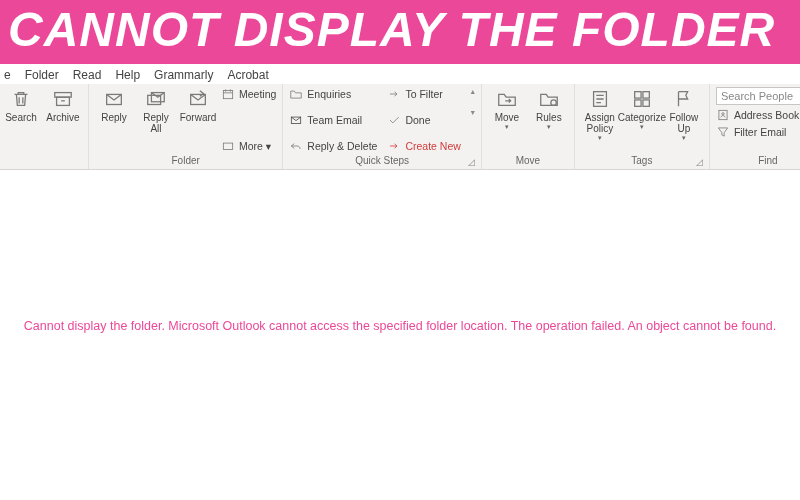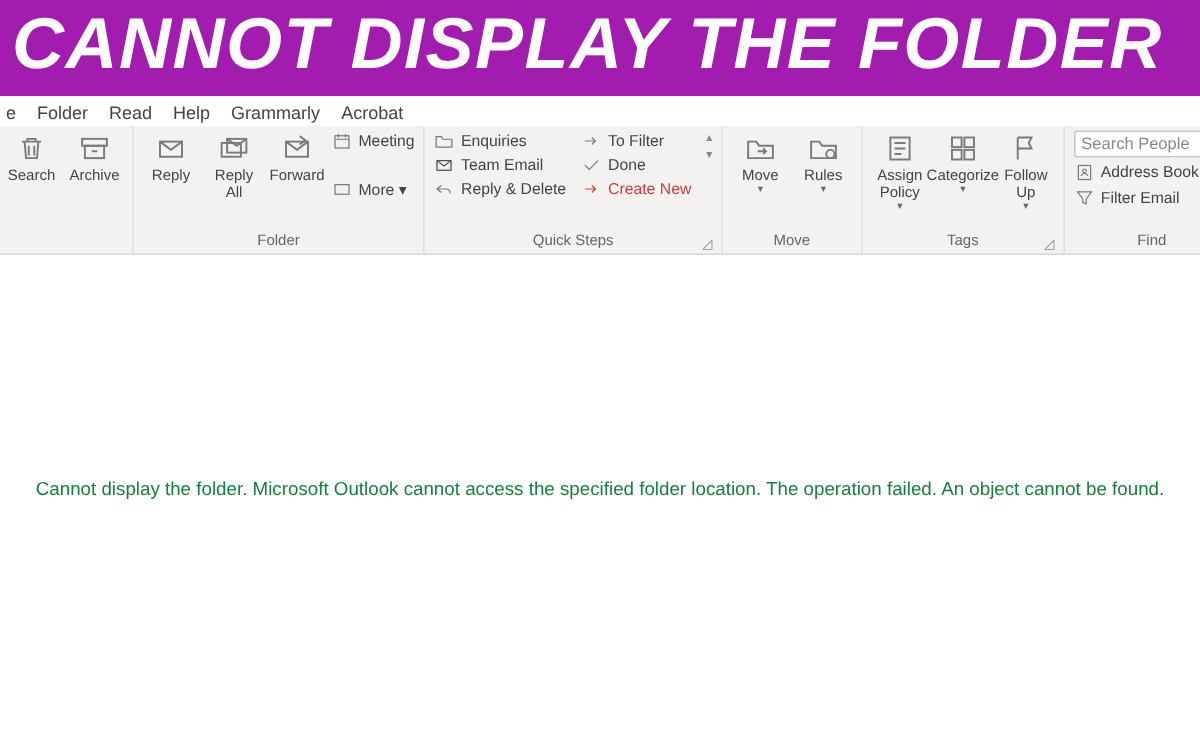--- a/index.html
+++ b/index.html
@@ -1,33 +1,33 @@
 <!DOCTYPE html>
 <html><head>
 <meta charset="utf-8">
 <style>
   * { box-sizing: border-box; }
   html, body { margin:0; padding:0; width:800px; height:500px; font-family:"Segoe UI", Arial, sans-serif; background:#fff; overflow:hidden; }
-  .banner { background:#a21caf; color:#fff; font-weight:900; font-style:italic; font-size:48px; letter-spacing:1px; padding:6px 12px 10px 8px; line-height:1; font-family:Arial, sans-serif; }
+  .banner { background:#ec4899; color:#fff; font-weight:900; font-style:italic; font-size:48px; letter-spacing:1px; padding:6px 12px 10px 8px; line-height:1; font-family:Arial, sans-serif; }
   .menubar { display:flex; gap:14px; padding:4px 4px 2px 4px; font-size:12px; color:#444; }
   .menubar span { cursor:default; }
   .ribbon { background:#f3f2f1; border-bottom:1px solid #d7d6d5; display:flex; align-items:stretch; height:86px; }
   .group { border-right:1px solid #e1dfdd; display:flex; flex-direction:column; justify-content:space-between; padding:2px 6px 1px 6px; position:relative; }
   .group-row { display:flex; align-items:flex-start; gap:4px; flex:1; }
   .group-label { text-align:center; font-size:10px; color:#666; padding:1px 0 2px 0; white-space:nowrap; }
   .big { display:flex; flex-direction:column; align-items:center; justify-content:flex-start; width:38px; padding-top:2px; cursor:default; }
   .big .icon { width:22px; height:22px; display:flex; align-items:center; justify-content:center; color:#6b6b6b; }
   .big .lbl { font-size:10px; color:#444; text-align:center; line-height:1.1; margin-top:2px; white-space:nowrap; }
   .big .chev { font-size:7px; color:#666; line-height:1; }
-  .stack { display:flex; flex-direction:column; gap:2px; padding-top:1px; }
+  .stack { display:flex; flex-direction:column; gap:12px; padding-top:1px; }
   .mini { display:flex; align-items:center; gap:4px; font-size:10.5px; color:#444; cursor:default; white-space:nowrap; }
   .mini svg, .mini .ic { width:14px; height:14px; flex-shrink:0; }
   .field { display:flex; align-items:center; gap:4px; border:1px solid #c8c6c4; background:#fff; padding:1px 4px; font-size:11px; color:#555; width:104px; height:18px; }
   .content { height:calc(500px - 76px - 24px - 86px - 2px); display:flex; align-items:center; justify-content:center; }
-  .err { font-size:12.5px; color:#15803d; text-align:center; padding:0 20px; }
+  .err { font-size:12.5px; color:#ec4899; text-align:center; padding:0 20px; }
   svg { stroke:#7a7a7a; fill:none; stroke-width:1.4; }
 </style>
 </head>
 <body>
 
 <div class="banner">
   <span>CANNOT DISPLAY THE FOLDER</span>
 </div>
 
 <div class="menubar">

